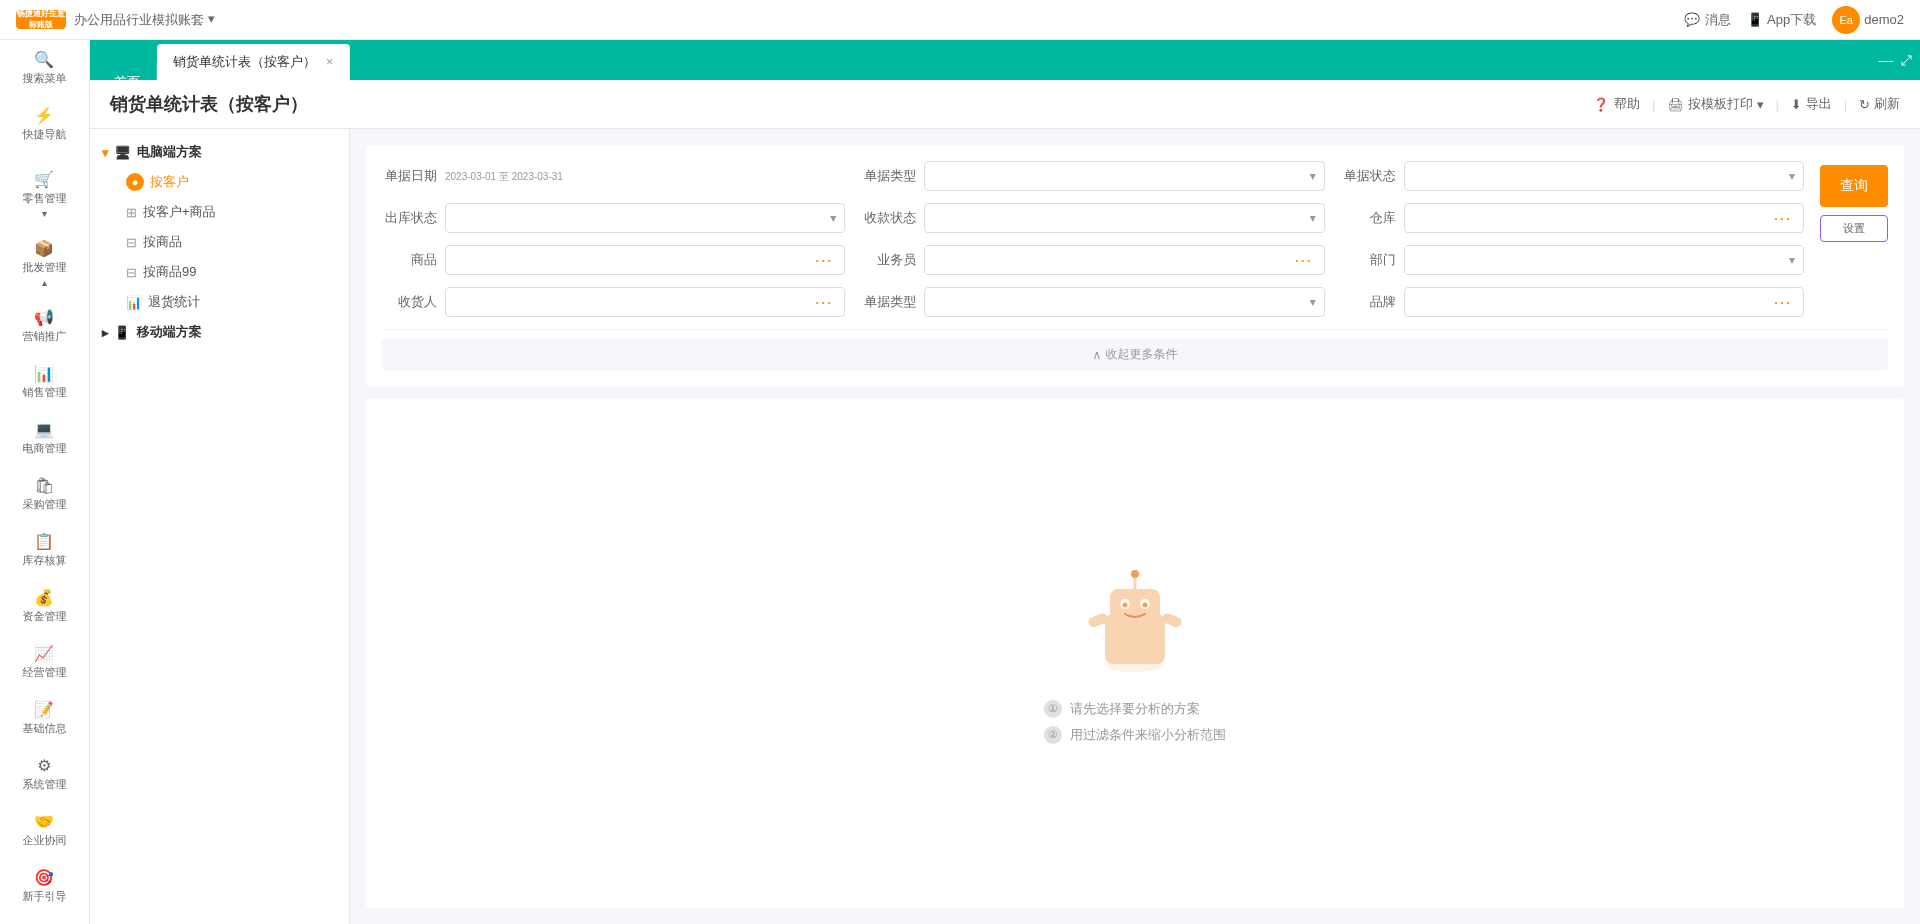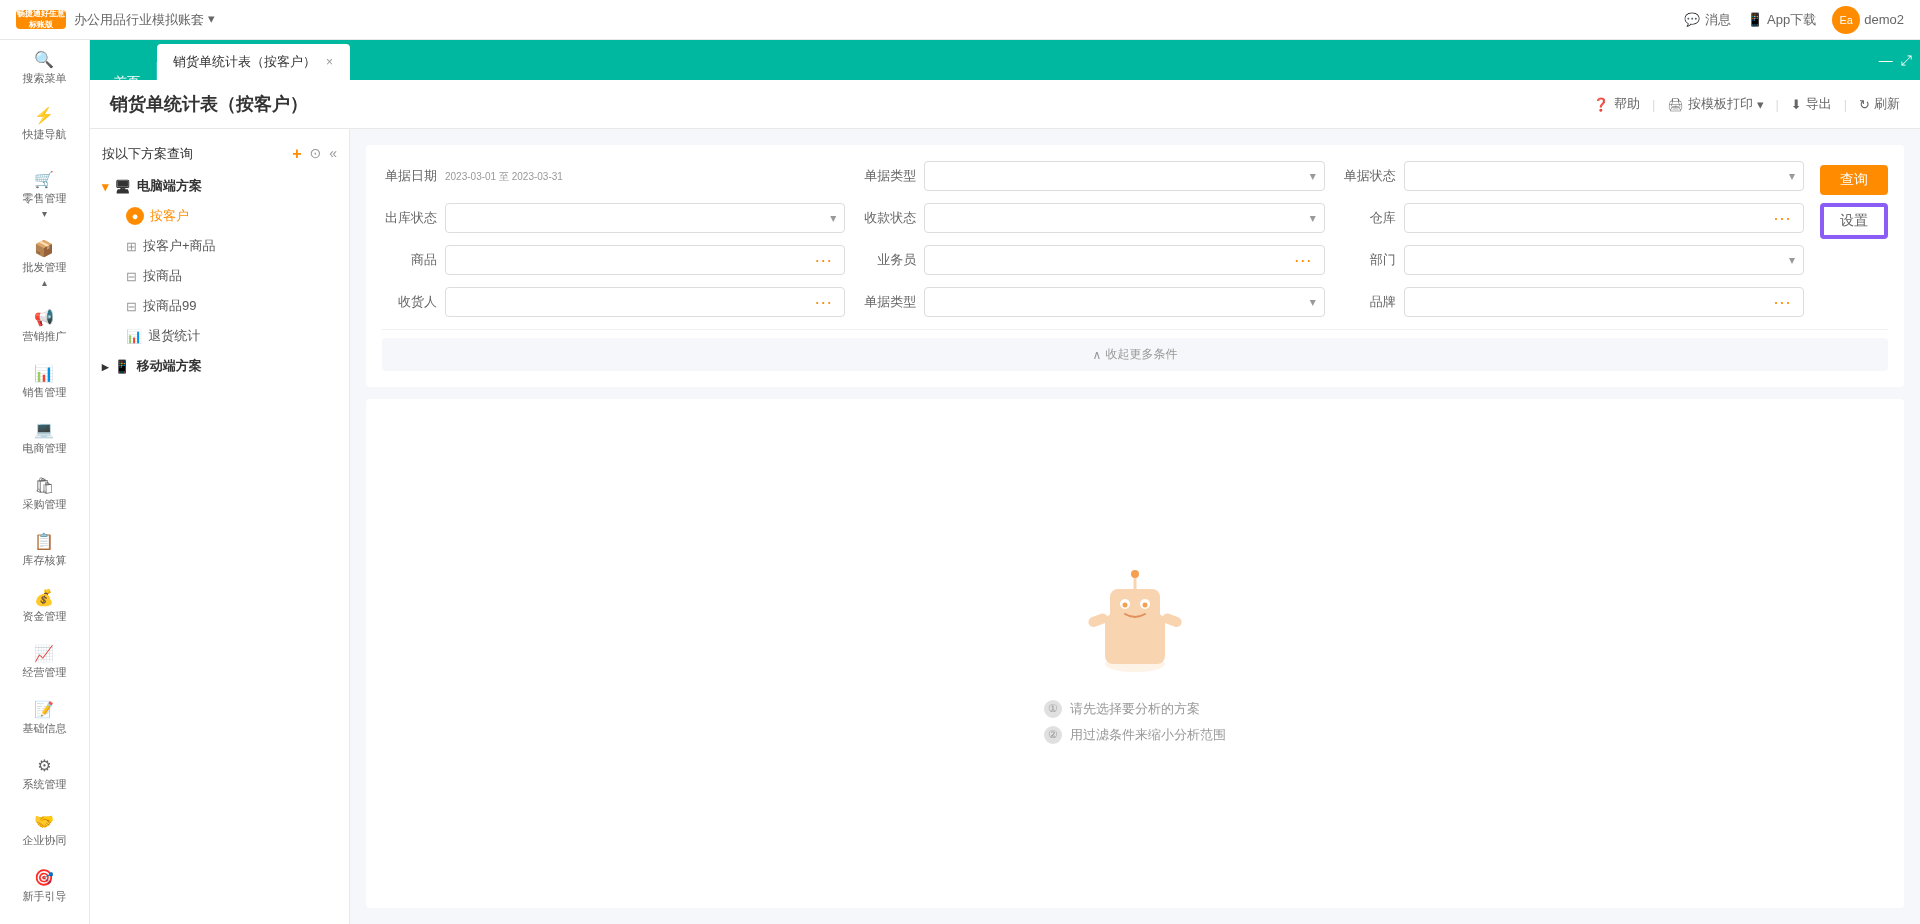--- a/index.html
+++ b/index.html
@@ -72,22 +72,22 @@
     
     .collapse-bar { display: flex; justify-content: center; align-items: center; padding: 8px; color: #999; font-size: 12px; cursor: pointer; background: #f5f7fa; border-radius: 4px; gap: 4px; }
 
     
     .empty-state { flex: 1; display: flex; flex-direction: column; align-items: center; justify-content: center; background: #fff; border-radius: 4px; padding: 60px; gap: 16px; }
     .empty-tips { display: flex; flex-direction: column; gap: 8px; }
     .empty-tip { display: flex; align-items: center; gap: 8px; color: #999; font-size: 13px; }
     .tip-num { width: 18px; height: 18px; border-radius: 50%; background: #e0e0e0; display: flex; align-items: center; justify-content: center; font-size: 11px; color: #999; flex-shrink: 0; }
 
     
-    .btn-primary { background: #ff8c00; color: white; border: none; padding: 6px 20px; border-radius: 4px; cursor: pointer; font-size: 14px; }
-    .btn-secondary { background: white; color: #666; border: 4px solid #8b5cf6; padding: 5px 16px; border-radius: 4px; cursor: pointer; font-size: 14px; }
+    .btn-primary { background: #ff8c00; color: white; border: none; padding: 12px 20px; border-radius: 4px; cursor: pointer; font-size: 14px; }
+    .btn-secondary { background: white; color: #666; border: 1px solid #8b5cf6; padding: 5px 16px; border-radius: 4px; cursor: pointer; font-size: 11px; }
 
     
     ::-webkit-scrollbar { width: 6px; height: 6px; }
     ::-webkit-scrollbar-track { background: #f1f1f1; }
     ::-webkit-scrollbar-thumb { background: #ccc; border-radius: 3px; }
 
     .dots-btn { color: #ff8c00; cursor: pointer; font-size: 18px; padding: 0 4px; line-height: 1; }
     .filter-cell { display: flex; align-items: center; gap: 0; }
     .f-label { font-size: 13px; color: #666; white-space: nowrap; min-width: 55px; text-align: right; margin-right: 8px; }
     .f-control { flex: 1; display: flex; align-items: center; }
@@ -241,28 +241,20 @@
             <div class="page-action-btn">
               <span>↻</span>
               <span>刷新</span>
             </div>
           </div>
         </div>
 
         <div class="content-body">
 
           <div class="left-panel">
-            <div class="left-panel-header">
-              <span class="left-panel-title">按以下方案查询</span>
-              <div class="left-panel-icons">
-                <span style="color:#ff8c00; font-size:16px; font-weight:bold;">+</span>
-                <span style="font-size:14px;">⊙</span>
-                <span style="font-size:14px;">«</span>
-              </div>
-            </div>
 
             <div class="tree-group-title">
               <span style="color:#ff8c00;">▾</span>
               <span>🖥</span>
               <span>电脑端方案</span>
             </div>
             <div class="tree-sub-item active">
               <span style="width:18px; height:18px; border-radius:50%; background:#ff8c00; display:inline-flex; align-items:center; justify-content:center; color:white; font-size:11px; flex-shrink:0;">●</span>
               <span>按客户</span>
             </div>

